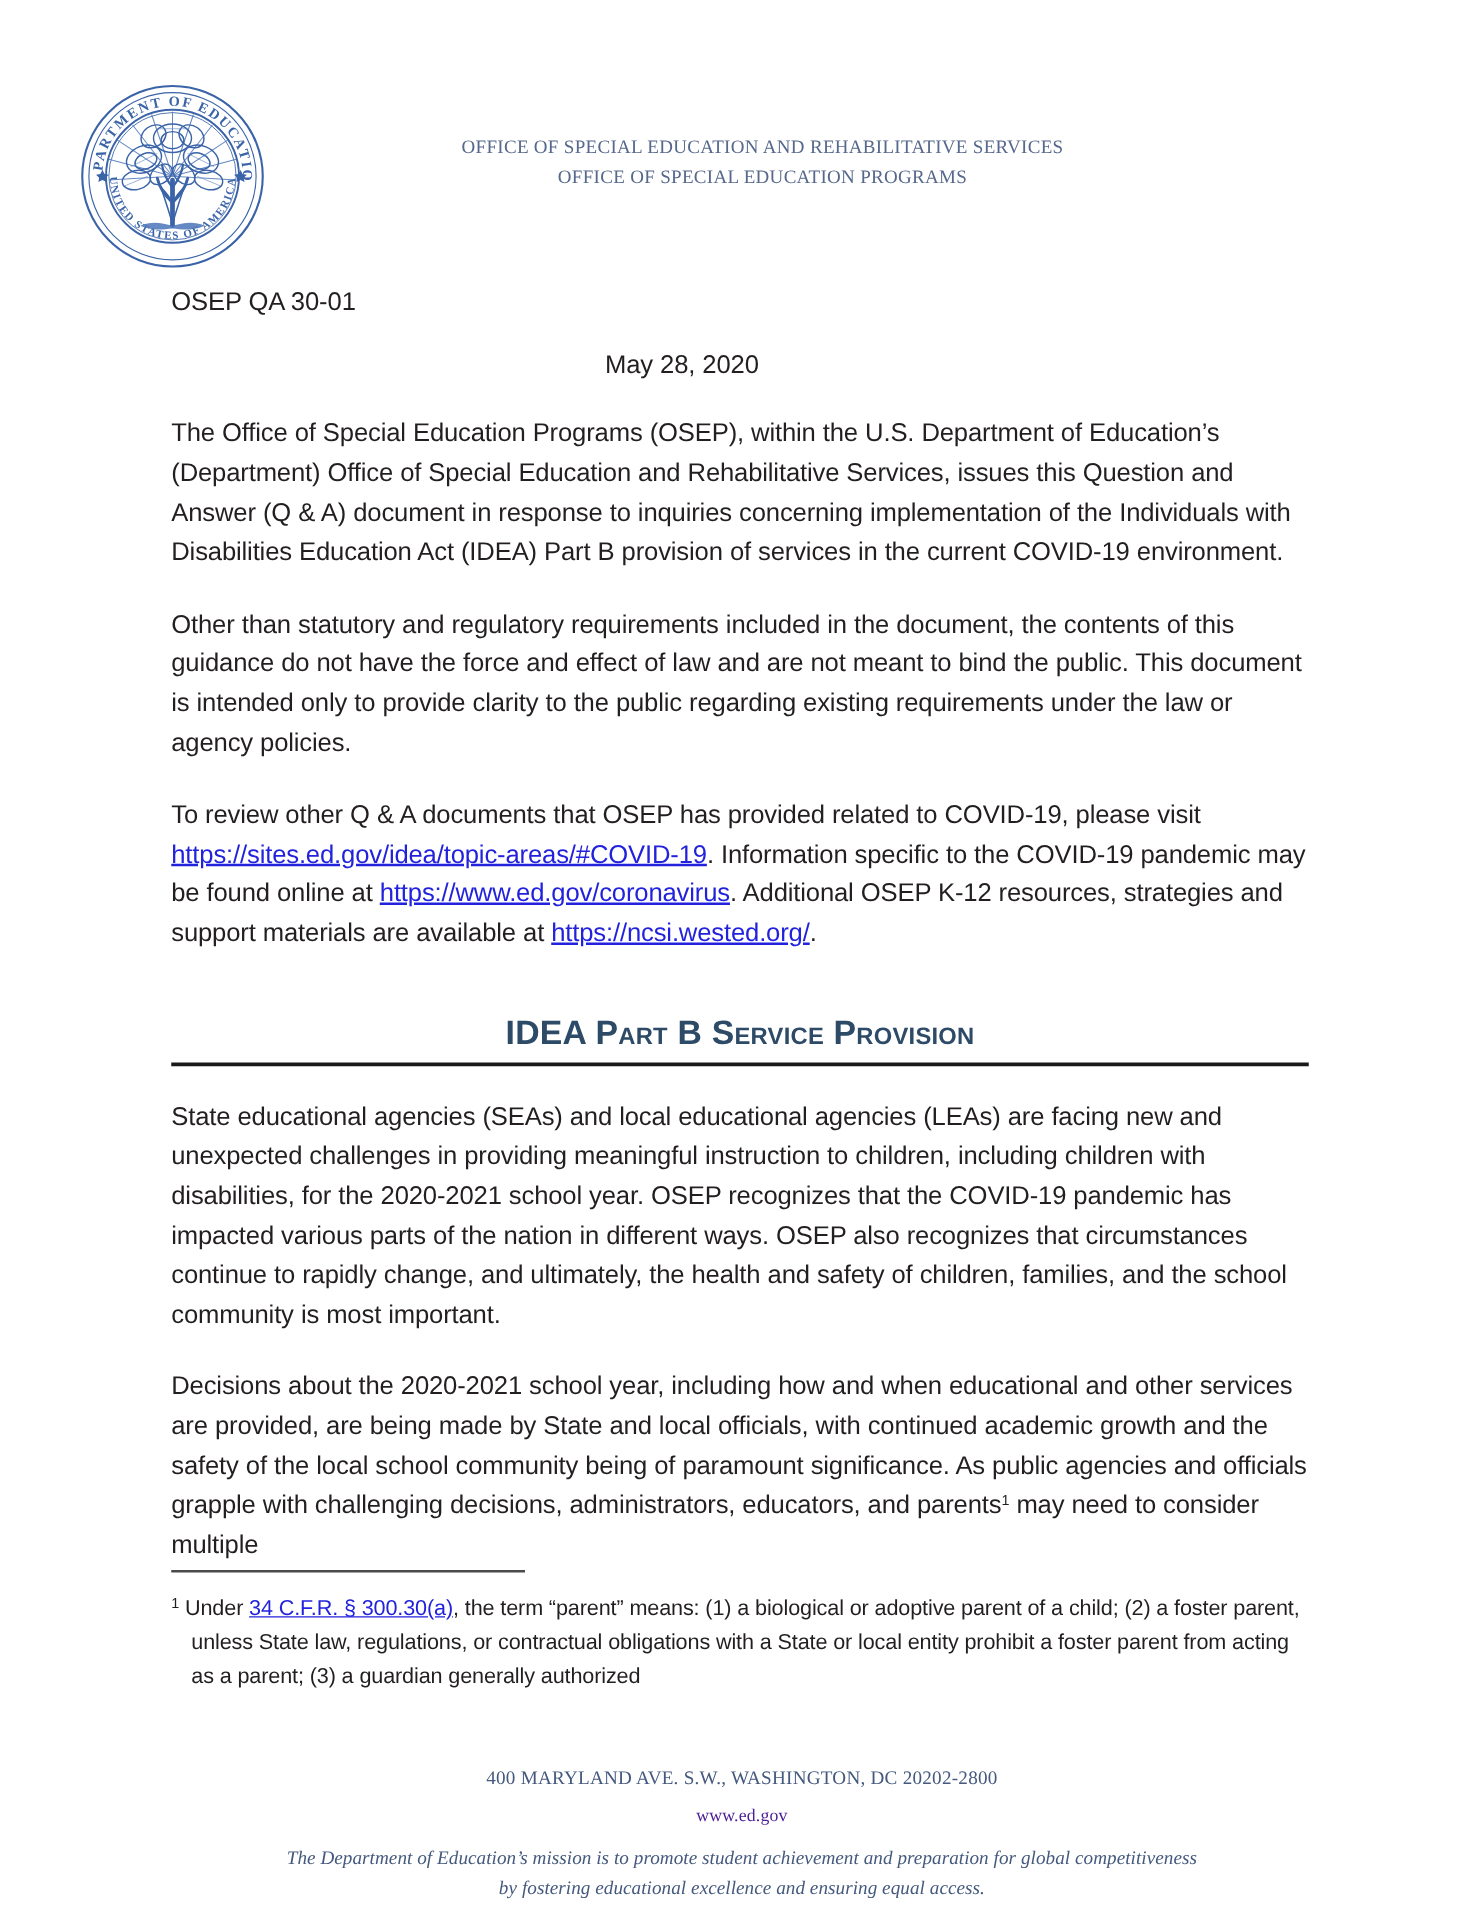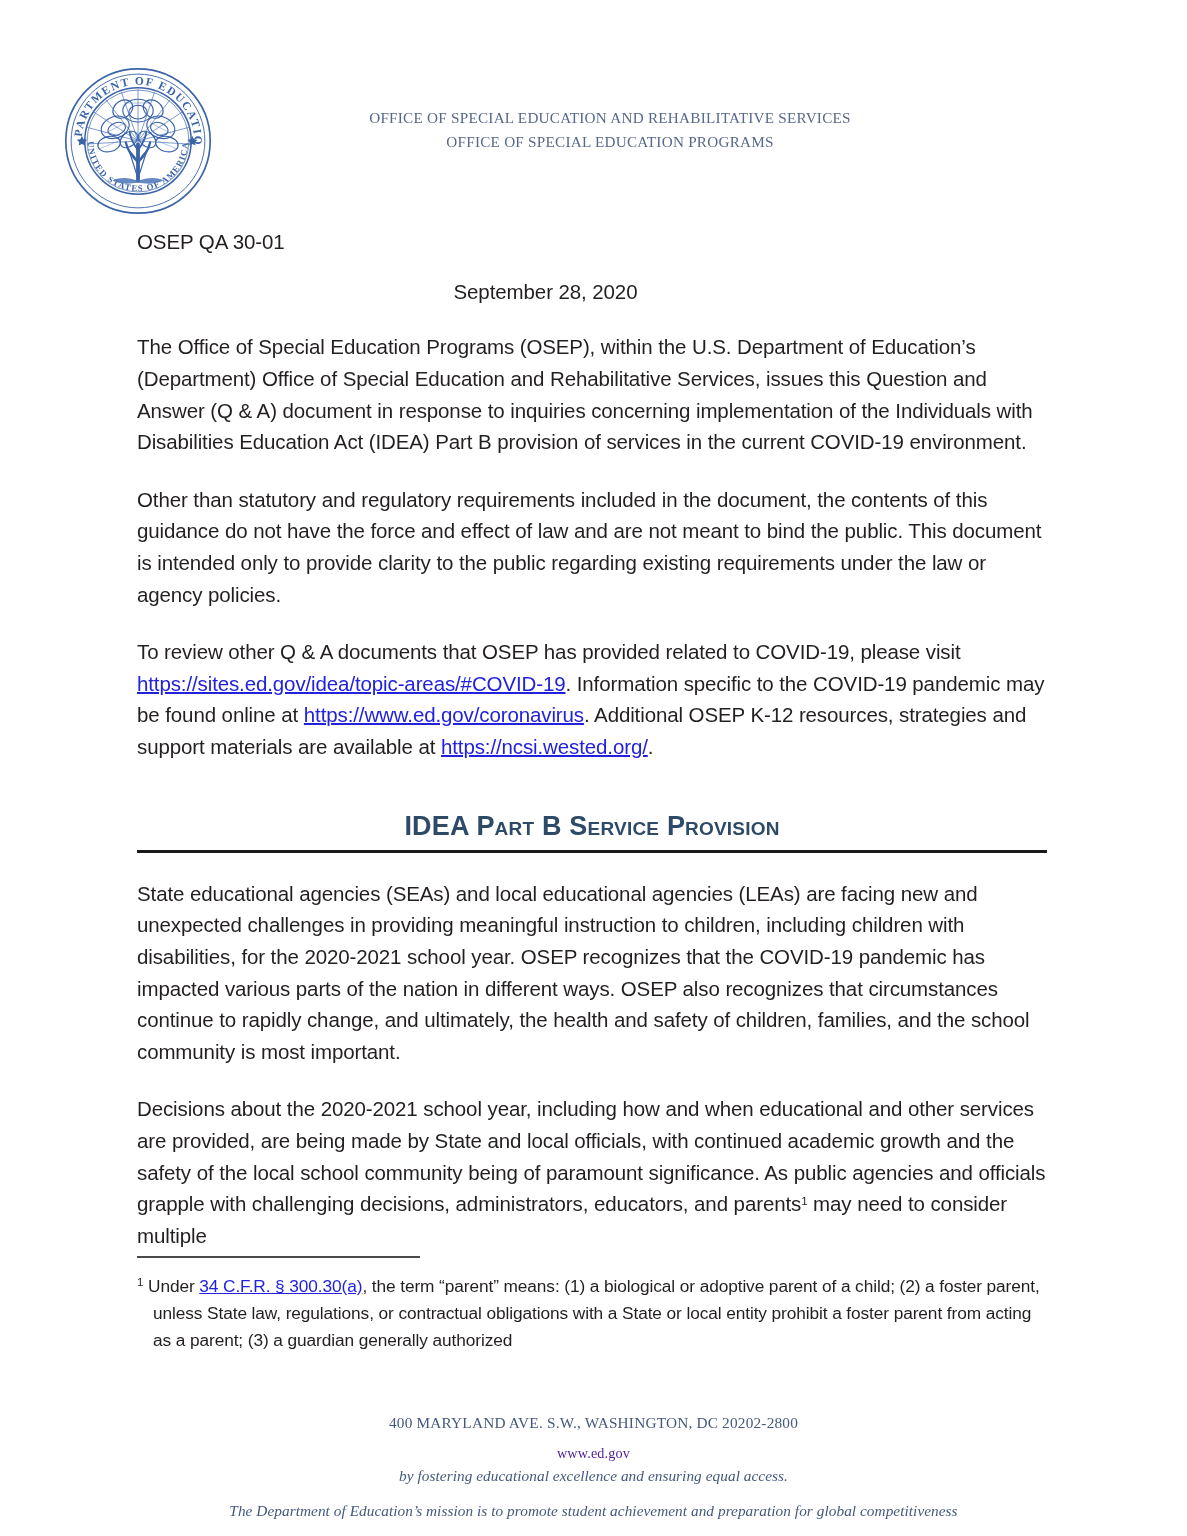--- a/index.html
+++ b/index.html
@@ -285,21 +285,21 @@
     <div class="masthead-text">
       <div class="office-line">OFFICE OF SPECIAL EDUCATION AND REHABILITATIVE SERVICES</div>
       <div class="office-line">OFFICE OF SPECIAL EDUCATION PROGRAMS</div>
     </div>
   </div>
 
   <div class="content">
 
     <div class="doc-id">OSEP QA 30-01</div>
 
-    <div class="doc-date">September 28, 2020</div>
+    <div class="doc-date">May 28, 2020</div>
 
     <p class="body-para gap-lg">The Office of Special Education Programs (OSEP), within the U.S. Department of Education’s (Department) Office of Special Education and Rehabilitative Services, issues this Question and Answer (Q &amp; A) document in response to inquiries concerning implementation of the Individuals with Disabilities Education Act (IDEA) Part B provision of services in the current COVID-19 environment.</p>
 
     <p class="body-para gap-lg">Other than statutory and regulatory requirements included in the document, the contents of this guidance do not have the force and effect of law and are not meant to bind the public. This document is intended only to provide clarity to the public regarding existing requirements under the law or agency policies.</p>
 
     <p class="body-para gap-lg">
       <span>To review other Q &amp; A documents that OSEP has provided related to COVID-19, please visit </span><a class="doclink" href="#">https://sites.ed.gov/idea/topic-areas/#COVID-19</a><span>. Information specific to the COVID-19 pandemic may be found online at </span><a class="doclink" href="#">https://www.ed.gov/coronavirus</a><span>. Additional OSEP K-12 resources, strategies and support materials are available at </span><a class="doclink" href="#">https://ncsi.wested.org/</a><span>.</span>
     </p>
 
     <div class="section-heading-wrap">
@@ -317,17 +317,17 @@
   <div class="footnote-block">
     <div class="footnote-rule"></div>
     <p class="footnote-text">
       <span class="fn-body"><sup class="fn-marker">1</sup><span> Under </span><a class="doclink" href="#">34 C.F.R. § 300.30(a)</a><span>, the term “parent” means: (1) a biological or adoptive parent of a child; (2) a foster parent, unless State law, regulations, or contractual obligations with a State or local entity prohibit a foster parent from acting as a parent; (3) a guardian generally authorized</span></span>
     </p>
   </div>
 
   <div class="footer">
     <div class="footer-address">400 MARYLAND AVE. S.W., WASHINGTON, DC 20202-2800</div>
     <div class="footer-url">www.ed.gov</div>
+    <div class="footer-mission">The Department of Education’s mission is to promote student achievement and preparation for global competitiveness</div>
     <div class="footer-mission" style="margin-top:0">by fostering educational excellence and ensuring equal access.</div>
-    <div class="footer-mission">The Department of Education’s mission is to promote student achievement and preparation for global competitiveness</div>
   </div>
 
 </div>
 
 </body></html>

